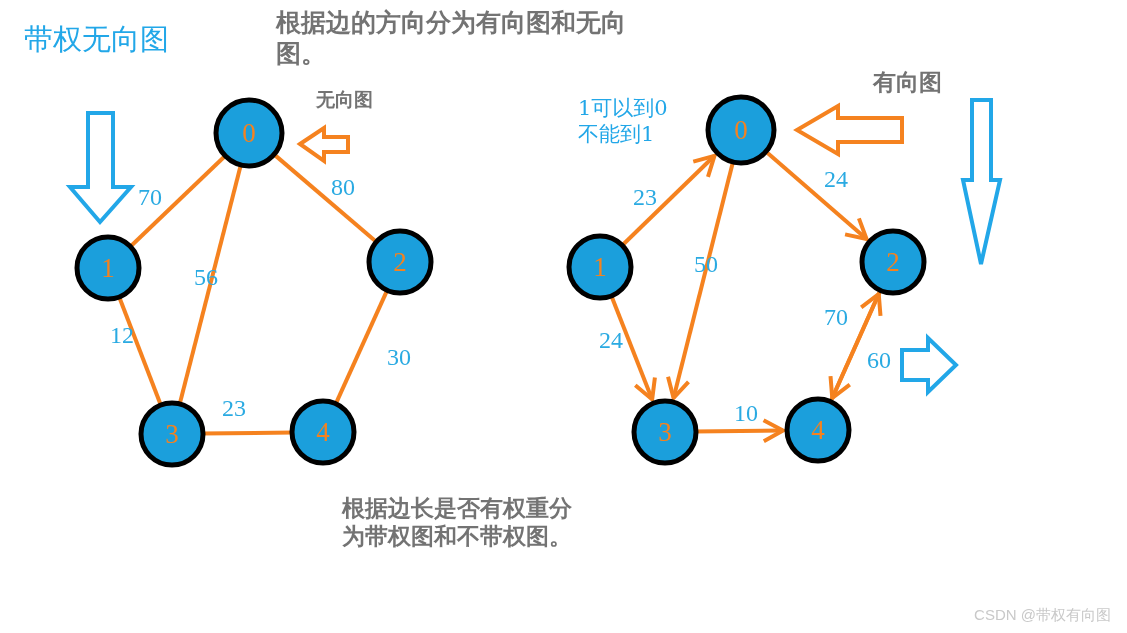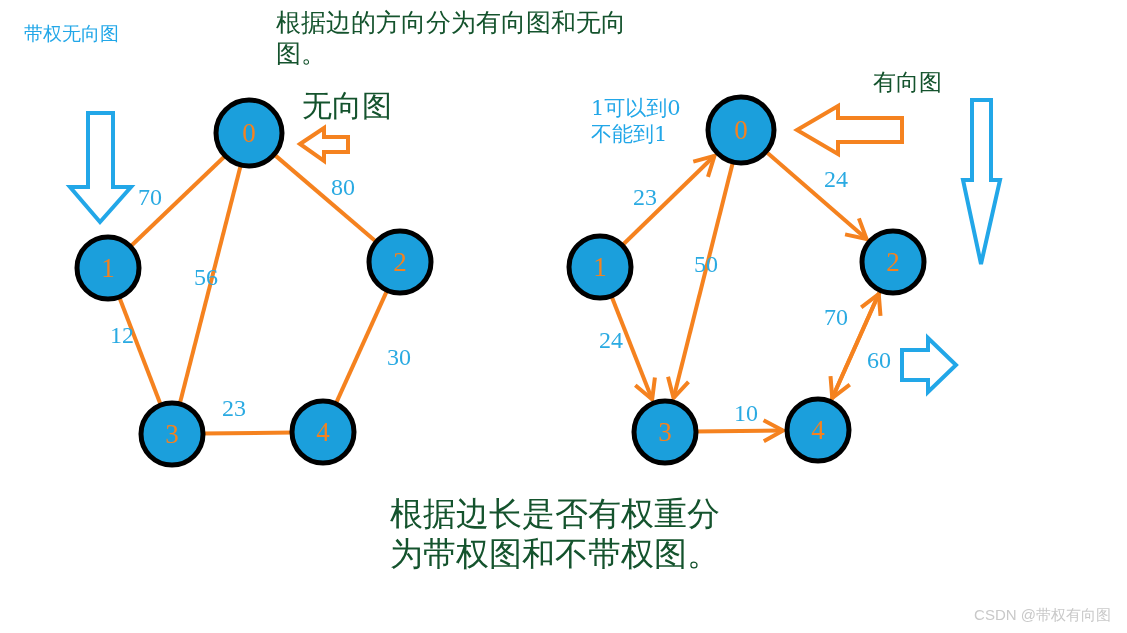--- a/index.html
+++ b/index.html
@@ -2,21 +2,21 @@
 <html><head>
 <meta charset="utf-8">
 <style>
   html,body{margin:0;padding:0;background:#ffffff;}
   body{width:1127px;height:633px;position:relative;overflow:hidden;
        font-family:"Liberation Serif","DejaVu Serif",serif;}
   #stage{position:absolute;left:0;top:0;width:1127px;height:633px;}
   svg.layer{position:absolute;left:0;top:0;width:1127px;height:633px;}
   .ann{position:absolute;white-space:pre;line-height:1.22;}
   .ann.blue{color:#22a7e8;}
-  .ann.orange{color:#14532d;}
+  .ann.orange{color:#737373;font-weight:bold;}
   .cjk{font-family:"DejaVu Serif","Liberation Serif",serif;}
   .watermark{position:absolute;right:16px;bottom:8px;color:#c9c9c9;
              font-family:"Liberation Sans","DejaVu Sans",sans-serif;font-size:15px;}
   text{font-family:"Liberation Serif","DejaVu Serif",serif;}
 </style>
 </head>
 <body>
 
 <div id="stage">
 
@@ -94,31 +94,31 @@
 
     <path d="M300 144 L324 128 L324 137 L348 137 L348 152 L324 152 L324 161 Z" fill="none" stroke="#f5821f" stroke-width="4" stroke-linejoin="miter"></path>
 
     <path d="M797 130 L838 106 L838 118 L902 118 L902 142 L838 142 L838 154 Z" fill="none" stroke="#f5821f" stroke-width="4" stroke-linejoin="miter"></path>
 
     <path d="M972 100 L991 100 L991 180 L1000 180 L981 264 L963 180 L972 180 Z" fill="none" stroke="#22a7e8" stroke-width="4" stroke-linejoin="miter"></path>
 
     <path d="M902 350 L928 350 L928 338 L956 365 L928 392 L928 380 L902 380 Z" fill="none" stroke="#22a7e8" stroke-width="4" stroke-linejoin="miter"></path>
   </svg>
 
-  <div class="ann blue cjk" style="left:24px;top:22px;font-size:19px;">带权无向图</div>
+  <div class="ann blue cjk" style="left:24px;top:22px;font-size:29px;">带权无向图</div>
 
   <div class="ann orange cjk" style="left:276px;top:8px;font-size:25px;width:400px;">根据边的方向分为有向图和无向
 图。</div>
 
-  <div class="ann orange cjk" style="left:302px;top:88px;font-size:30px;">无向图</div>
+  <div class="ann orange cjk" style="left:316px;top:88px;font-size:19px;">无向图</div>
 
   <div class="ann orange cjk" style="left:873px;top:68px;font-size:23px;">有向图</div>
 
 
-  <div class="ann blue cjk" style="left:578px;top:96px;font-size:21px;margin-left:13px;">1可以到0
+  <div class="ann blue cjk" style="left:578px;top:96px;font-size:21px;">1可以到0
 不能到1</div>
 
 
-  <div class="ann orange cjk" style="left:342px;top:494px;font-size:33px;margin-left:48px;">根据边长是否有权重分
+  <div class="ann orange cjk" style="left:342px;top:494px;font-size:23px;">根据边长是否有权重分
 为带权图和不带权图。</div>
 
   <div class="watermark">CSDN @带权有向图</div>
 </div>
 
 </body></html>

